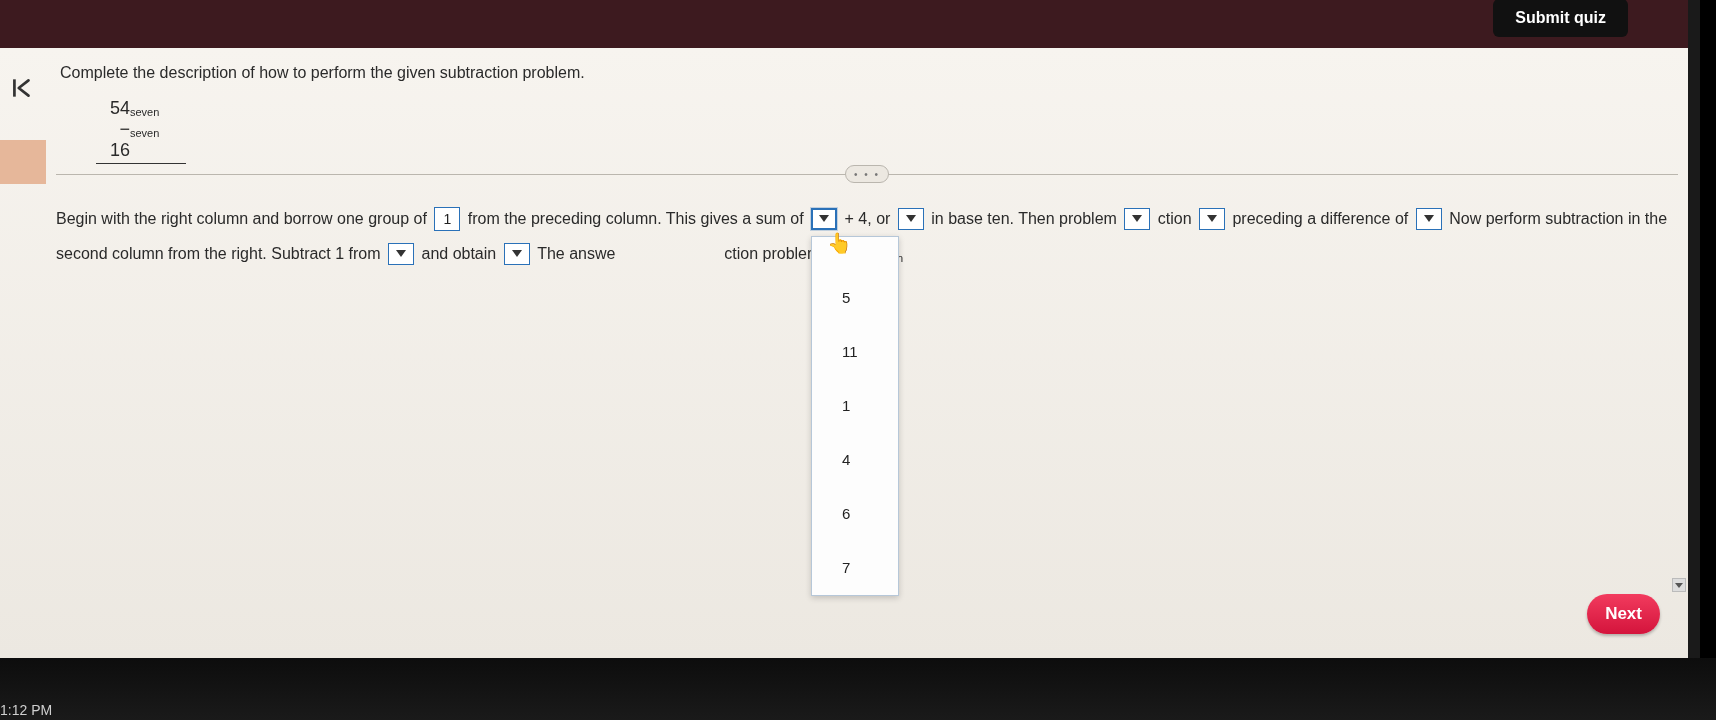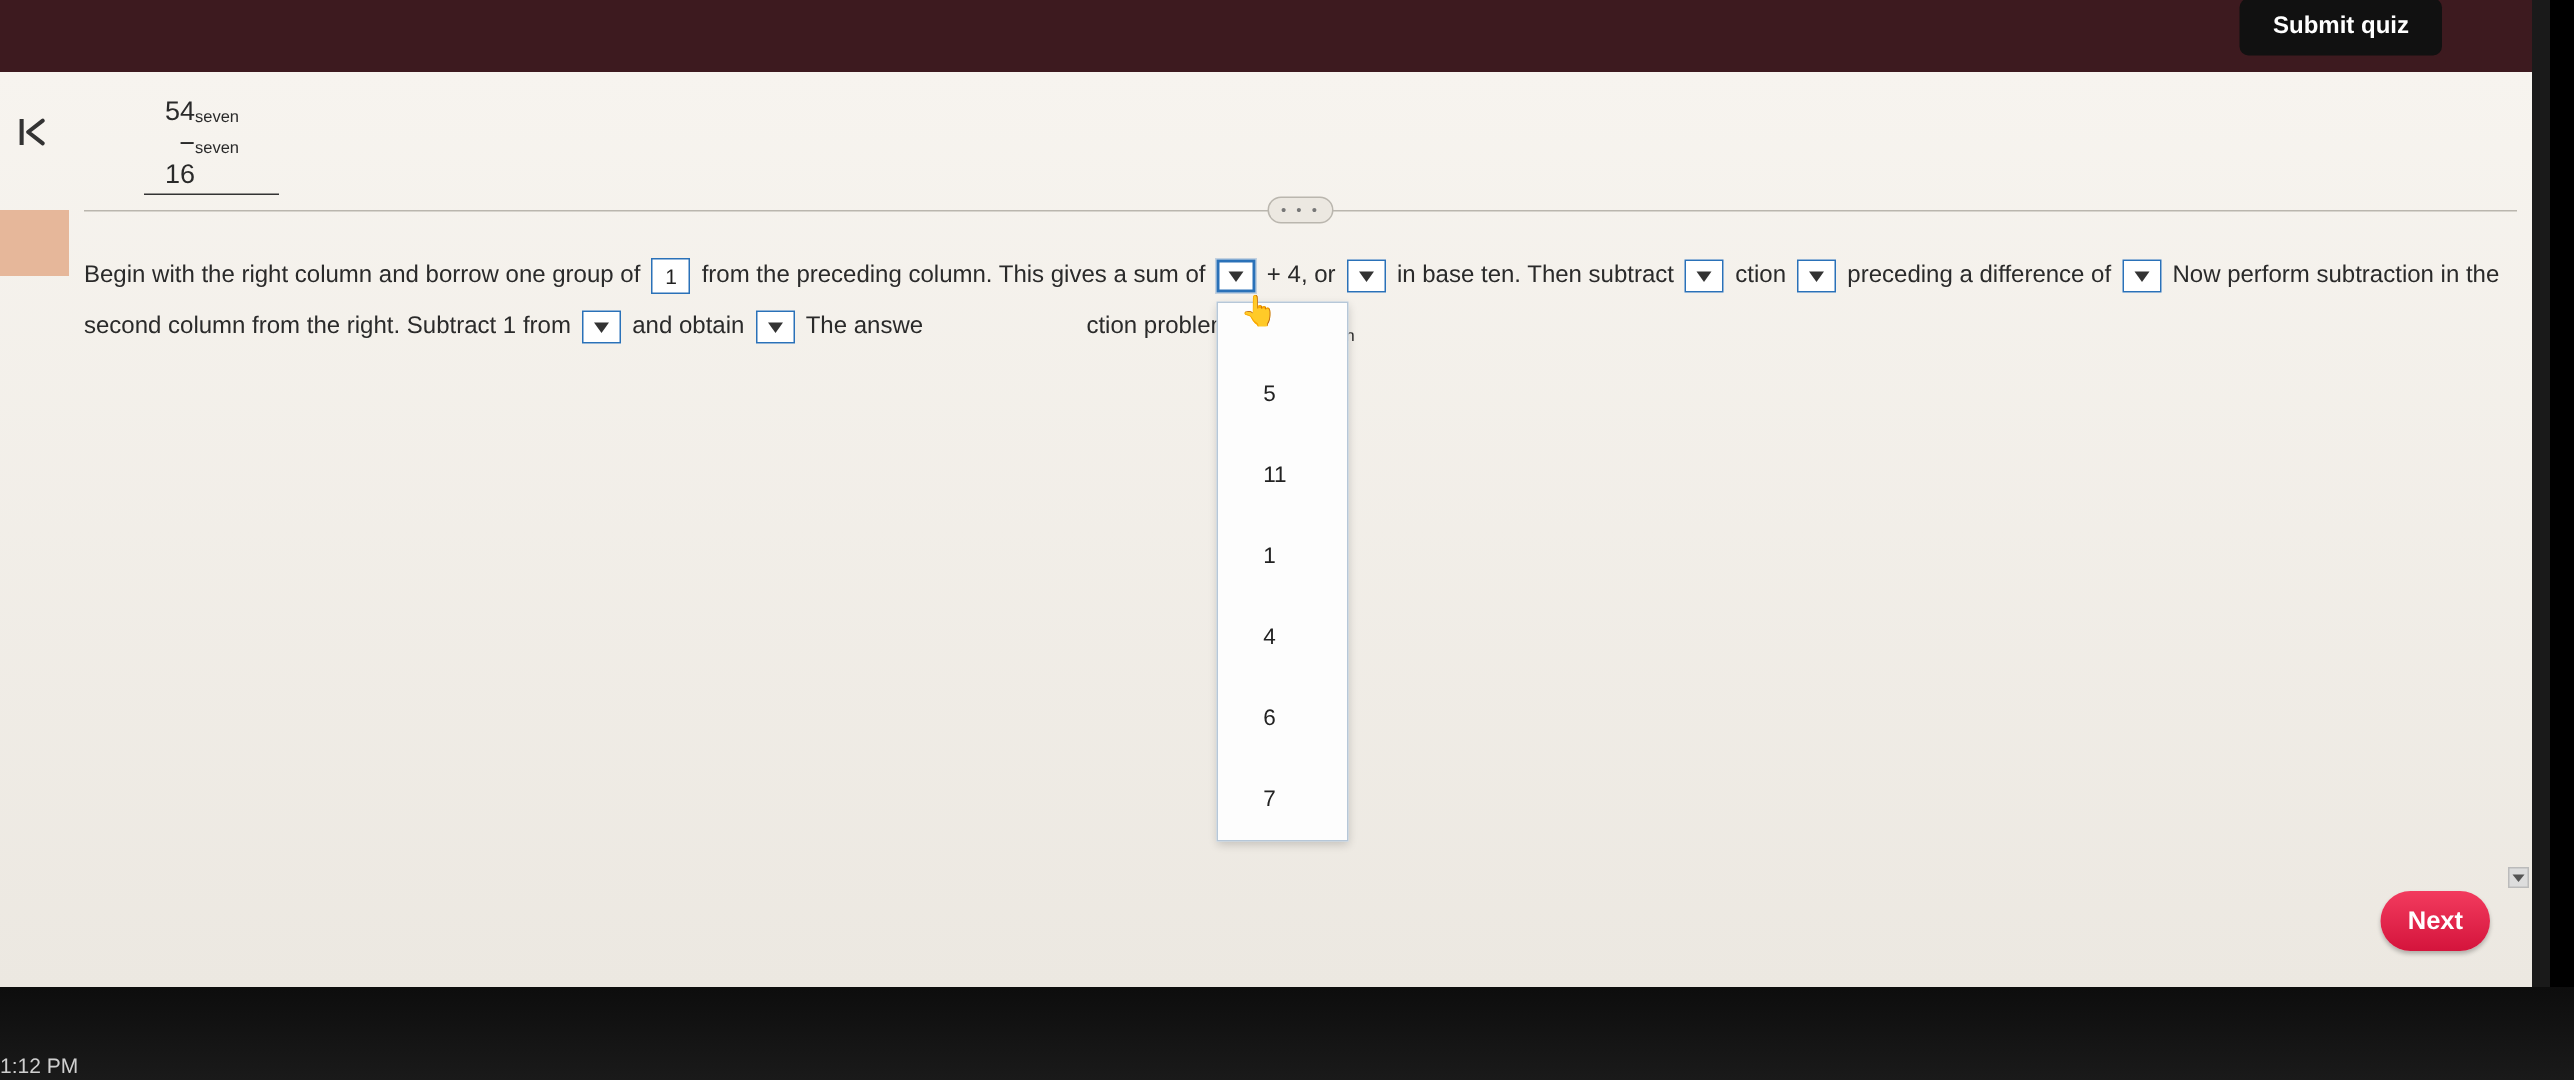--- a/index.html
+++ b/index.html
@@ -202,20 +202,21 @@
     <div class="collapse-btn">
       <svg width="26" height="26" viewBox="0 0 24 24">
         <line x1="5" y1="4" x2="5" y2="20" stroke="#333" stroke-width="2.5"></line>
         <polyline points="18,5 9,12 18,19" fill="none" stroke="#333" stroke-width="2.5" stroke-linecap="round" stroke-linejoin="round"></polyline>
       </svg>
     </div>
     <div class="accent-tab"></div>
 
     <div class="qwrap">
 
+      <div class="prompt">Complete the description of how to perform the given subtraction problem.</div>
 
       <div class="mathblock">
         <div class="mathrow">
           <span class="num">54</span>
           <span class="subscript">seven</span>
         </div>
         <div class="mathrow">
           <span class="num">− 16</span>
           <span class="subscript">seven</span>
         </div>
@@ -242,21 +243,21 @@
             <div class="opt">4</div>
             <div class="opt">6</div>
             <div class="opt">7</div>
           </div>
         </span>
 
         <span class="seg"> + 4, or </span>
         <span class="dd">
             <span class="tri"></span>
           </span>
-        <span class="seg"> in base ten. Then subtract </span>
+        <span class="seg"> in base ten. Then problem </span>
         <span class="dd">
             <span class="tri"></span>
           </span>
         <span class="seg"> ction </span>
         <span class="dd">
             <span class="tri"></span>
           </span>
         <span class="seg"> preceding a difference of </span>
         <span class="dd">
             <span class="tri"></span>

